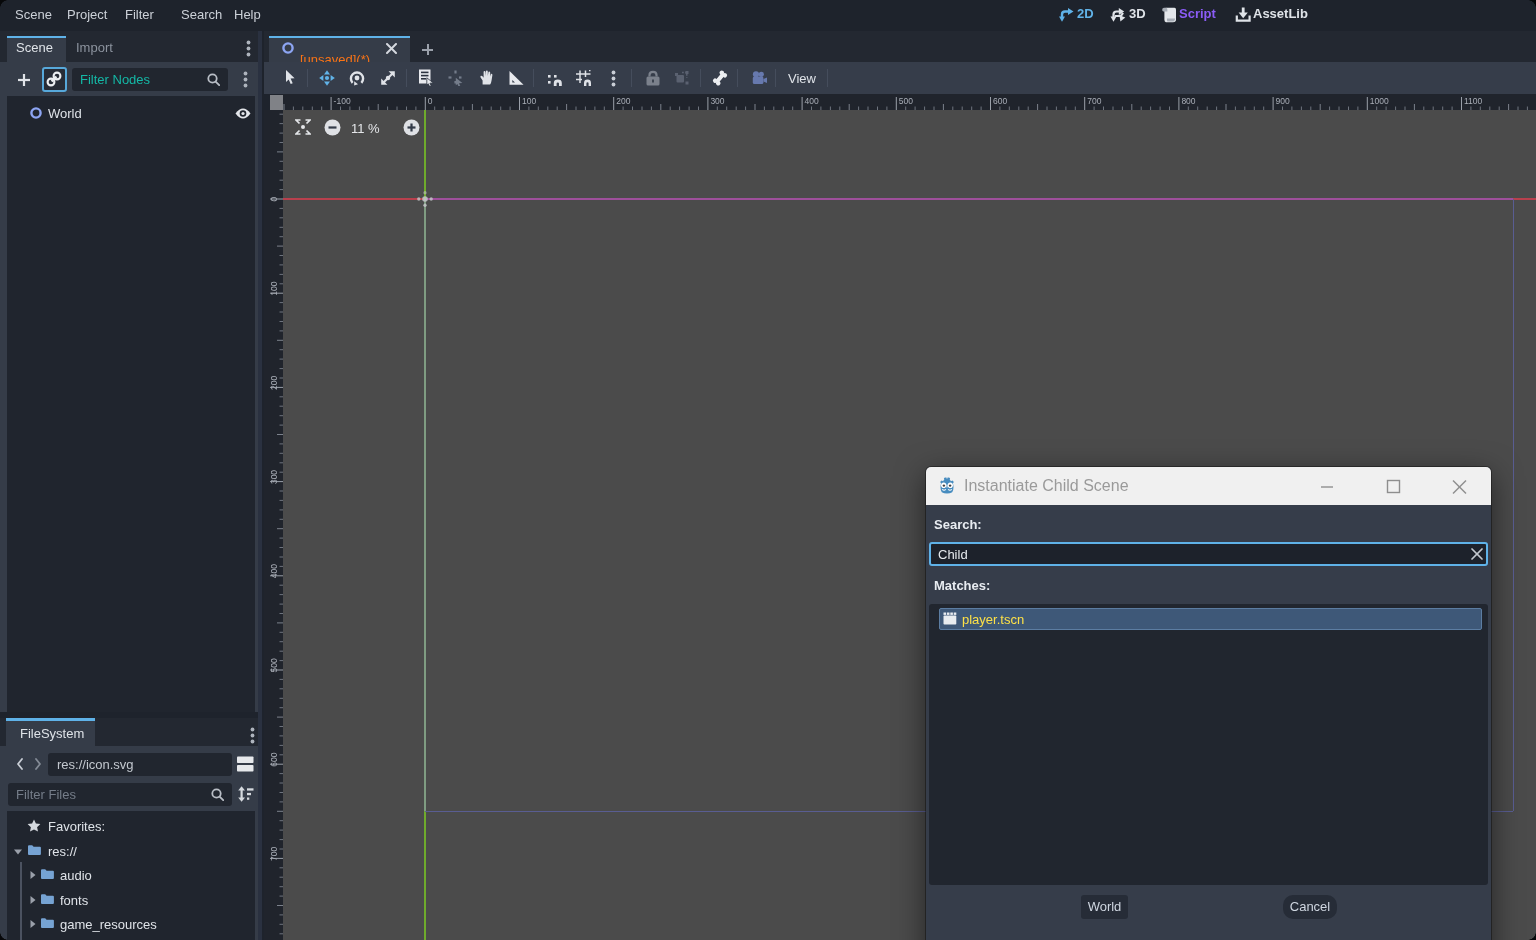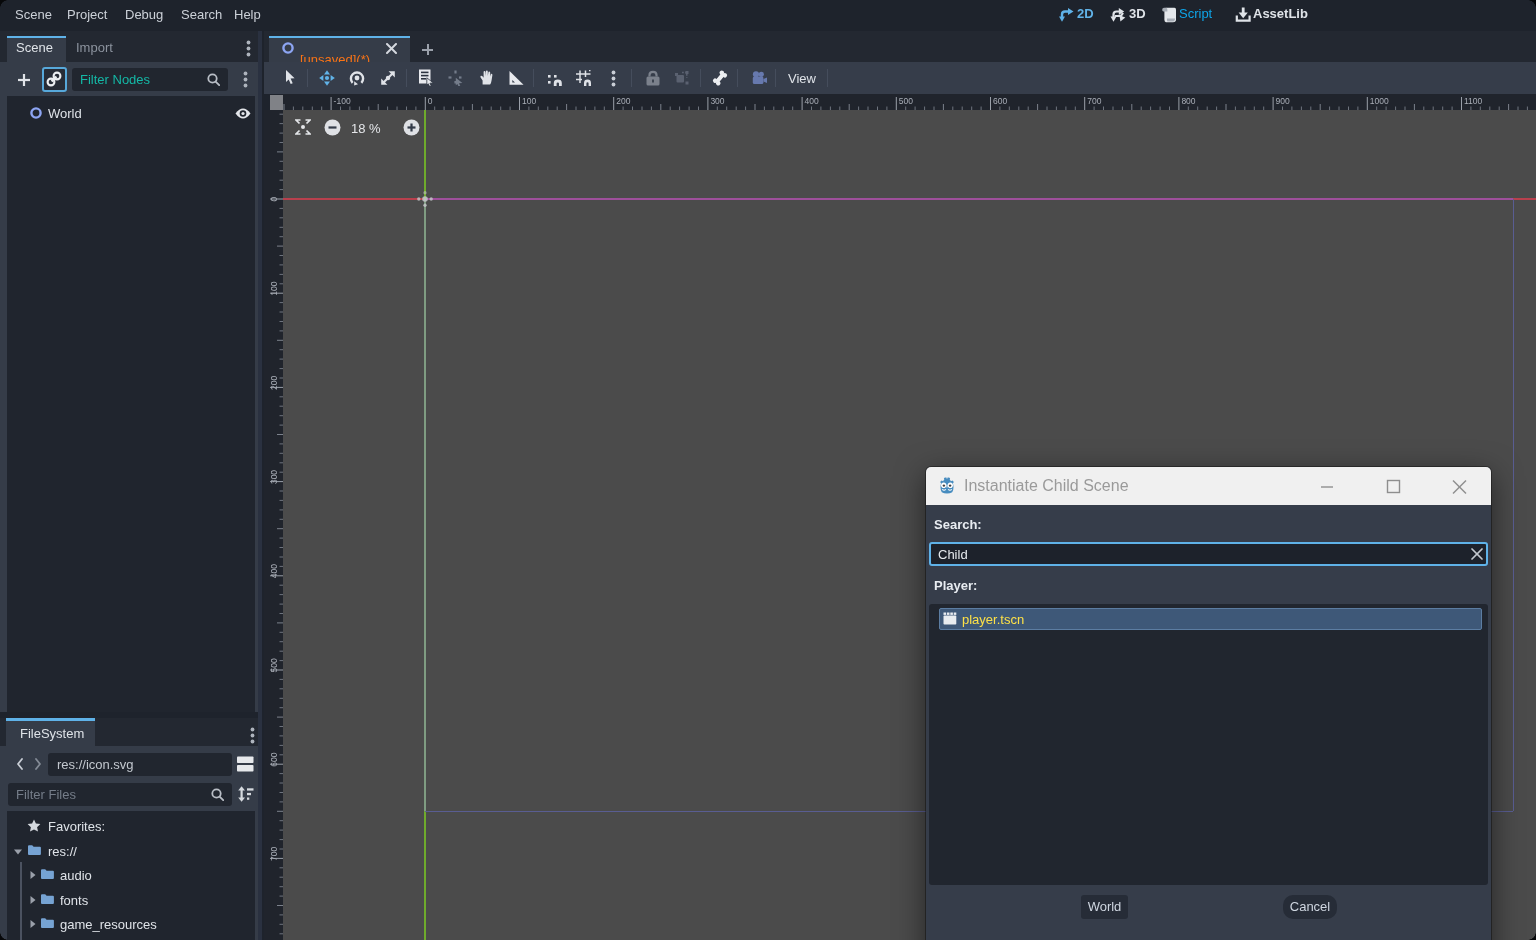--- a/index.html
+++ b/index.html
@@ -1,17 +1,17 @@
 <!DOCTYPE html>
 <html><head><meta charset="utf-8"><style>*{margin:0;padding:0;box-sizing:border-box}html,body{width:1536px;height:940px;overflow:hidden;background:#1e232c;font-family:"Liberation Sans",sans-serif;font-size:13px;color:#dfe3e8}.abs{position:absolute}#root{position:relative;width:1536px;height:940px}.lbl{font-weight:bold;color:#e8ecf1}.sep{position:absolute;top:7px;width:1px;height:18px;background:#454d5c}</style></head><body>
 <div id="root">
     <div class="abs" style="left:0;top:0;width:1536px;height:31px;background:#1e232c"></div>
     <div class="abs" style="left:15px;top:7px;color:#ccd1d8">Scene</div>
     <div class="abs" style="left:67px;top:7px;color:#ccd1d8">Project</div>
-    <div class="abs" style="left:125px;top:7px;color:#ccd1d8">Debug</div>
+    <div class="abs" style="left:125px;top:7px;color:#ccd1d8">Filter</div>
     <div class="abs" style="left:181px;top:7px;color:#ccd1d8">Search</div>
     <div class="abs" style="left:234px;top:7px;color:#ccd1d8">Help</div>
     <svg class="abs" style="left:1059px;top:7px;" width="16" height="16">
       <path d="M3 10.5 L3 7.5 Q3 4.5 6 4.5 L9.5 4.5" fill="none" stroke="#5fb2e8" stroke-width="2.4"></path>
       <path d="M9 1 L14.5 4.5 L9 8 Z" fill="#5fb2e8"></path>
       <path d="M0 9.5 L6 9.5 L3 14.8 Z" fill="#5fb2e8"></path>
     </svg>
     <div class="abs" style="left:1077px;top:6px;color:#61b3e8;font-weight:bold">2D</div>
     <svg class="abs" style="left:1110px;top:7px;" width="16" height="16">
       <path d="M3.5 10.5 L3.5 7.5 Q3.5 4.5 6.5 4.5 L9 4.5" fill="none" stroke="#dfe3e8" stroke-width="2.2"></path>
@@ -21,21 +21,21 @@
         <path d="M9.5 8.2 L15.3 10.4 L10.4 14.6 Z"></path>
         <path d="M0.5 9.5 L6.5 9.5 L3.5 14.8 Z"></path>
       </g>
     </svg>
     <div class="abs" style="left:1129px;top:6px;color:#dfe3e8;font-weight:bold">3D</div>
     <svg class="abs" style="left:1161px;top:7px;" width="16" height="16">
       <path d="M5 0.8 L13.5 0.8 Q15 0.8 15 2.6 L15 12.5 Q15 15.2 12 15.2 L5 15.2 Q3.4 15.2 3.4 12.8 L3.4 3.4 Q3.4 0.8 5 0.8 Z" fill="#e4e7eb"></path>
       <path d="M5 0.8 Q6.4 0.8 6.4 3.2 L6.4 4.4 L2.4 4.4 Q1.2 4.4 1.2 2.8 Q1.2 0.8 3 0.8 Z" fill="#a7adb6"></path>
       <path d="M6 11.5 L14.2 11.5 Q13.8 14.6 11.6 14.6 L6.8 14.6 Q6 14.6 6 13 Z" fill="#a7adb6"></path>
     </svg>
-    <div class="abs" style="left:1179px;top:6px;color:#0ea5e9;font-weight:normal">Script</div>
+    <div class="abs" style="left:1179px;top:6px;color:#8b5cf6;font-weight:bold">Script</div>
     <svg class="abs" style="left:1235px;top:7px;" width="16" height="16">
       <g fill="#dfe3e8">
         <rect x="6.8" y="0.5" width="2.8" height="6"></rect>
         <path d="M8.2 11.2 L12.8 5.6 L3.6 5.6 Z"></path>
       </g>
       <path d="M1.8 8.5 L1.8 13.7 L14.6 13.7 L14.6 8.5" fill="none" stroke="#dfe3e8" stroke-width="2.2"></path>
     </svg>
     <div class="abs" style="left:1253px;top:6px;color:#dfe3e8;font-weight:bold">AssetLib</div>
     <div class="abs" style="left:258px;top:31px;width:4px;height:909px;background:#2a3140"></div>
     <div class="abs" style="left:0;top:31px;width:258px;height:31px;background:#232831"></div>
@@ -553,21 +553,21 @@
         <path d="M10.5 1 L15 1 L11.5 4.5"></path>
         <path d="M5.5 15 L1 15 L4.5 11.5"></path>
         <path d="M10.5 15 L15 15 L11.5 11.5"></path>
       </g>
       <circle cx="8" cy="8" r="2" fill="#e4e6e9"></circle>
     </svg>
     <svg class="abs" style="left:324px;top:119px;" width="17" height="17">
       <circle cx="8.5" cy="8.5" r="8" fill="#dfe1e5"></circle>
       <rect x="4.5" y="7.4" width="8" height="2.2" fill="#333b48"></rect>
     </svg>
-    <div class="abs" style="left:351px;top:121px;color:#e4e6e9">18 %</div>
+    <div class="abs" style="left:351px;top:121px;color:#e4e6e9">11 %</div>
     <svg class="abs" style="left:403px;top:119px;" width="17" height="17">
       <circle cx="8.5" cy="8.5" r="8" fill="#dfe1e5"></circle>
       <rect x="4.5" y="7.4" width="8" height="2.2" fill="#333b48"></rect>
       <rect x="7.4" y="4.5" width="2.2" height="8" fill="#333b48"></rect>
     </svg>
     <div class="abs" style="left:926px;top:467px;width:565px;height:528px;border-radius:5px;background:#363d4a;box-shadow:0 8px 30px rgba(0,0,0,0.55),0 0 0 1px rgba(0,0,0,0.35)">
       <div class="abs" style="left:0;top:0;width:565px;height:38px;background:#f0f0f0;border-radius:5px 5px 0 0"></div>
       <div class="abs" style="left:11px;top:9px;width:20px;height:20px">
         <svg class="abs" style="left:0px;top:0px;" width="20" height="20">
           <path d="M3.2 6.1 L4.4 4.6 L6.2 5.3 Q6.5 4.0 7.3 3.5 L6.9 1.9 Q8.2 1.1 9.4 1.6 L9.9 3.0 L10.1 3.0 L10.6 1.6 Q11.8 1.1 13.1 1.9 L12.7 3.5 Q13.5 4.0 13.8 5.3 L15.6 4.6 L16.8 6.1 L15.9 7.6 Q16.5 9.2 16.5 11.2 Q16.5 14.6 15.2 16.2 Q13 17.6 10 17.6 Q7 17.6 4.8 16.2 Q3.5 14.6 3.5 11.2 Q3.5 9.2 4.1 7.6 Z" fill="#478cbf"></path>
@@ -591,21 +591,21 @@
         <line x1="1" y1="1.5" x2="14" y2="14.5" stroke="#8e8e8e" stroke-width="1.4"></line>
         <line x1="14" y1="1.5" x2="1" y2="14.5" stroke="#8e8e8e" stroke-width="1.4"></line>
       </svg>
       <div class="abs lbl" style="left:8px;top:50px">Search:</div>
       <div class="abs" style="left:3px;top:75px;width:559px;height:24px;background:#1d222b;border:2px solid #5fb2e8;border-radius:3px"></div>
       <div class="abs" style="left:12px;top:80px;color:#e6eaee">Child</div>
       <svg class="abs" style="left:545px;top:81px;" width="12" height="12">
         <line x1="1" y1="1" x2="11" y2="11" stroke="#c3c8cf" stroke-width="1.7" stroke-linecap="round"></line>
         <line x1="11" y1="1" x2="1" y2="11" stroke="#c3c8cf" stroke-width="1.7" stroke-linecap="round"></line>
       </svg>
-      <div class="abs lbl" style="left:8px;top:111px">Player:</div>
+      <div class="abs lbl" style="left:8px;top:111px">Matches:</div>
       <div class="abs" style="left:3px;top:137px;width:559px;height:281px;background:#21262f;border-radius:3px"></div>
       <div class="abs" style="left:13px;top:141px;width:543px;height:22px;background:#3e5878;border:1px solid #5c7da2;border-radius:2px"></div>
       <div class="abs" style="left:17px;top:145px;width:14px;height:14px">
         <svg class="abs" style="left:0px;top:0px;" width="14" height="14">
           <g fill="#e8ecf0">
             <rect x="0.5" y="0.5" width="2.6" height="2.4"></rect>
             <rect x="3.9" y="0.5" width="2.6" height="2.4"></rect>
             <rect x="7.3" y="0.5" width="2.6" height="2.4"></rect>
             <rect x="10.7" y="0.5" width="2.6" height="2.4"></rect>
             <rect x="0.5" y="3.6" width="12.8" height="9" rx="0.8"></rect>

